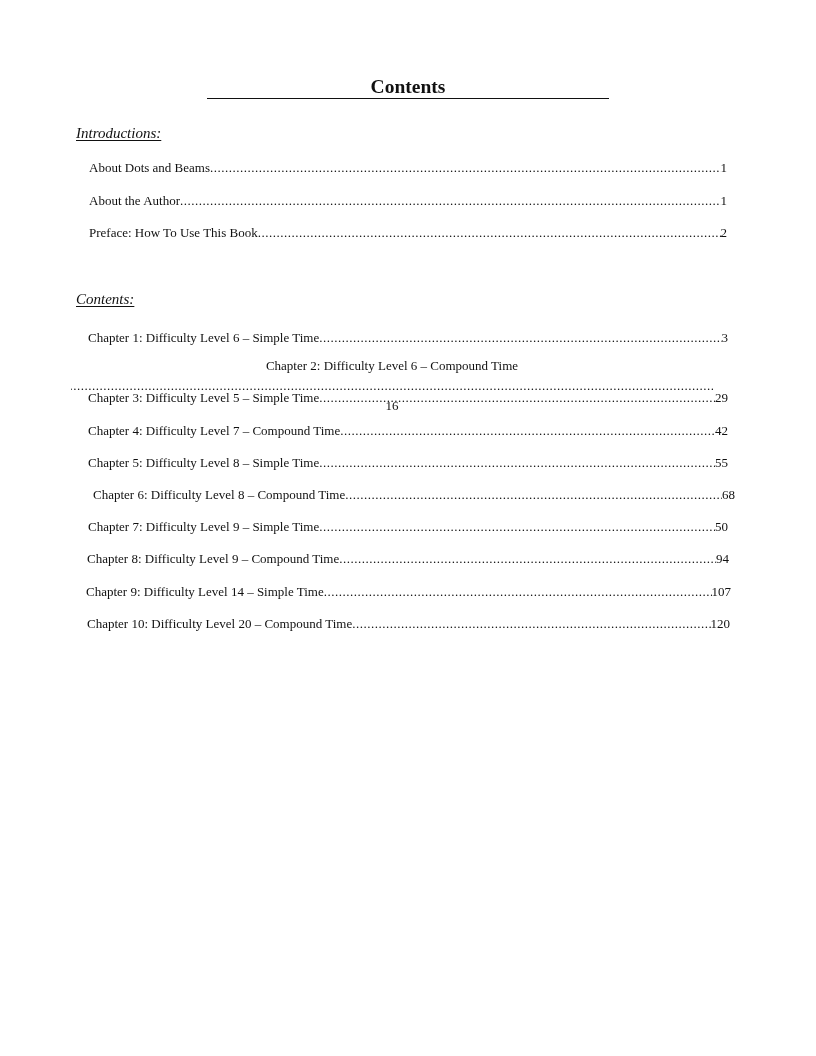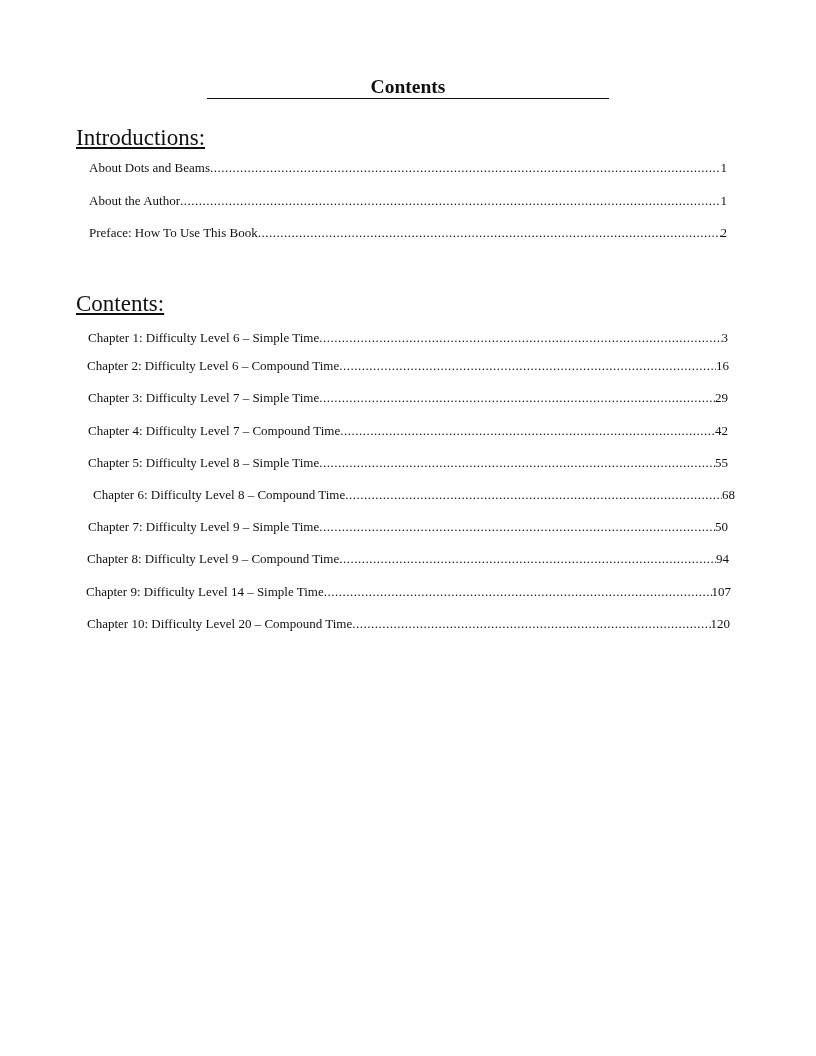--- a/index.html
+++ b/index.html
@@ -1,22 +1,22 @@
 <!DOCTYPE html>
 <html><head>
 <meta charset="utf-8">
 <style>
   html, body { margin: 0; padding: 0; background: #ffffff; }
   body { width: 816px; height: 1056px; position: relative; overflow: hidden;
          font-family: "Liberation Serif", "DejaVu Serif", serif; color: #111; }
   .title-wrap { position: absolute; left: 207px; top: 76px; width: 402px; height: 22px;
                 border-bottom: 1.5px solid #111; text-align: center; }
   .title { font-weight: bold; font-size: 19.5px; line-height: 22px; text-align: center; }
-  .section-head { position: absolute; left: 76px; font-size: 23px; text-decoration: underline;
-                  text-underline-offset: 2px; }
+  .section-head { position: absolute; left: 76px; font-size: 15px; text-decoration: underline;
+                  text-underline-offset: 2px; font-style: italic; }
   .entry { position: absolute; display: flex; align-items: center; font-size: 13px;
            line-height: 20px; white-space: nowrap; overflow: hidden; }
   .entry .label { flex: 0 0 auto; }
   .entry .leader { flex: 1 1 auto; overflow: hidden; white-space: nowrap; letter-spacing: 0.5px; }
   .entry .leader::after { content: "................................................................................................................................................................................................................"; }
   .entry .page { flex: 0 0 auto; }
 </style>
 </head>
 <body>
 
@@ -43,27 +43,27 @@
     <span class="page">2</span>
   </div>
 
   <div class="section-head" style="top:291px;">Contents:</div>
 
   <div class="entry" style="left:88px; top:328px; width:640px;">
     <span class="label">Chapter 1: Difficulty Level 6 – Simple Time</span>
     <span class="leader"></span>
     <span class="page">3</span>
   </div>
-  <div class="entry" style="left:87px; top:356px; width:642px;">
+  <div class="entry" style="left:71px; top:356px; width:642px;flex-direction:column;">
     <span class="label">Chapter 2: Difficulty Level 6 – Compound Time</span>
     <span class="leader"></span>
     <span class="page">16</span>
   </div>
   <div class="entry" style="left:88px; top:388px; width:640px;">
-    <span class="label">Chapter 3: Difficulty Level 7 – Simple Time</span>
+    <span class="label">Chapter 3: Difficulty Level 5 – Simple Time</span>
     <span class="leader"></span>
     <span class="page">29</span>
   </div>
   <div class="entry" style="left:88px; top:421px; width:640px;">
     <span class="label">Chapter 4: Difficulty Level 7 – Compound Time</span>
     <span class="leader"></span>
     <span class="page">42</span>
   </div>
   <div class="entry" style="left:88px; top:453px; width:640px;">
     <span class="label">Chapter 5: Difficulty Level 8 – Simple Time</span>

